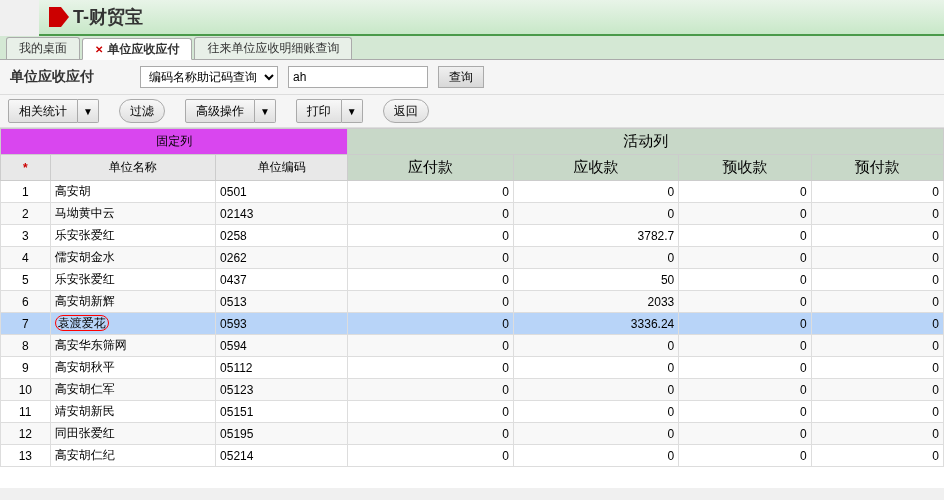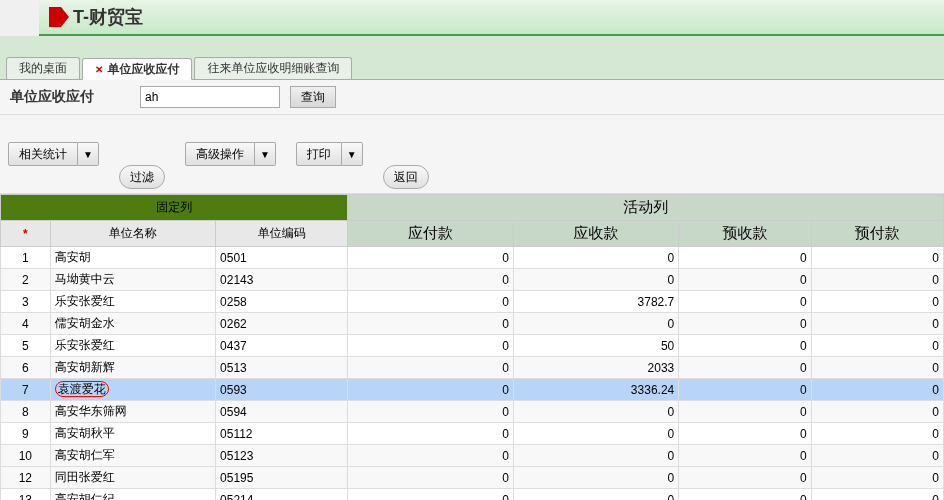--- a/index.html
+++ b/index.html
@@ -40,21 +40,21 @@
       color: #333;
     }
 
     
     .tab-bar {
       background: #d4e8d4;
       border-bottom: 1px solid #aaa;
       display: flex;
       align-items: flex-end;
       padding: 0 6px;
-      height: 44px;
+      height: 24px;
     }
     .tab {
       padding: 4px 12px;
       border: 1px solid #aaa;
       border-bottom: none;
       border-radius: 3px 3px 0 0;
       background: #e8f0e8;
       cursor: pointer;
       font-size: 12px;
       color: #333;
@@ -148,21 +148,20 @@
       border-radius: 0 2px 2px 0;
     }
     .btn-single {
       padding: 3px 10px;
       background: linear-gradient(to bottom, #f8f8f8, #e0e0e0);
       border: 1px solid #aaa;
       cursor: pointer;
       font-size: 12px;
       height: 24px;
       border-radius: 12px;
-      margin-top: 46px;
     }
 
     
     .table-container {
       overflow: auto;
       height: 360px;
     }
     table {
       border-collapse: collapse;
       width: 100%;
@@ -176,21 +175,21 @@
       font-size: 12px;
     }
     .col-header-active {
       background: #c8d8c8;
       text-align: center;
       border: 1px solid #ccc;
       padding: 3px;
       font-size: 15px;
     }
     .group-header {
-      background: #4d7c0f;
+      background: #d946ef;
     }
     .group-header-active {
       background: #c8d8c8;
     }
     th {
       border: 1px solid #ccc;
       padding: 3px 4px;
       font-weight: normal;
       font-size: 12px;
       white-space: nowrap;
@@ -240,20 +239,23 @@
   </div>
   <div class="tab">
     <span>往来单位应收明细账查询</span>
   </div>
 </div>
 
 <div class="page-content">
 
   <div class="page-title-bar">
     <span class="page-title">单位应收应付</span>
+    <select class="search-select">
+      <option>编码名称助记码查询</option>
+    </select>
     <input class="search-input" type="text" value="ah" style="">
     <button class="btn-query">查询</button>
   </div>
 
   <div class="toolbar">
     <div class="btn-group">
       <button class="btn-main">相关统计</button>
       <button class="btn-dropdown">▼</button>
     </div>
     <button class="btn-single">过滤</button>
@@ -380,20 +382,29 @@
           </tr>
           <tr class="row-odd">
             <td class="td-center">10</td>
             <td>高安胡仁军</td>
             <td>05123</td>
             <td class="td-num">0</td>
             <td class="td-num">0</td>
             <td class="td-num">0</td>
             <td class="td-num">0</td>
           </tr>
+          <tr class="row-even">
+            <td class="td-center">11</td>
+            <td>靖安胡新民</td>
+            <td>05151</td>
+            <td class="td-num">0</td>
+            <td class="td-num">0</td>
+            <td class="td-num">0</td>
+            <td class="td-num">0</td>
+          </tr>
           <tr class="row-odd">
             <td class="td-center">12</td>
             <td>同田张爱红</td>
             <td>05195</td>
             <td class="td-num">0</td>
             <td class="td-num">0</td>
             <td class="td-num">0</td>
             <td class="td-num">0</td>
           </tr>
           <tr class="row-even">

